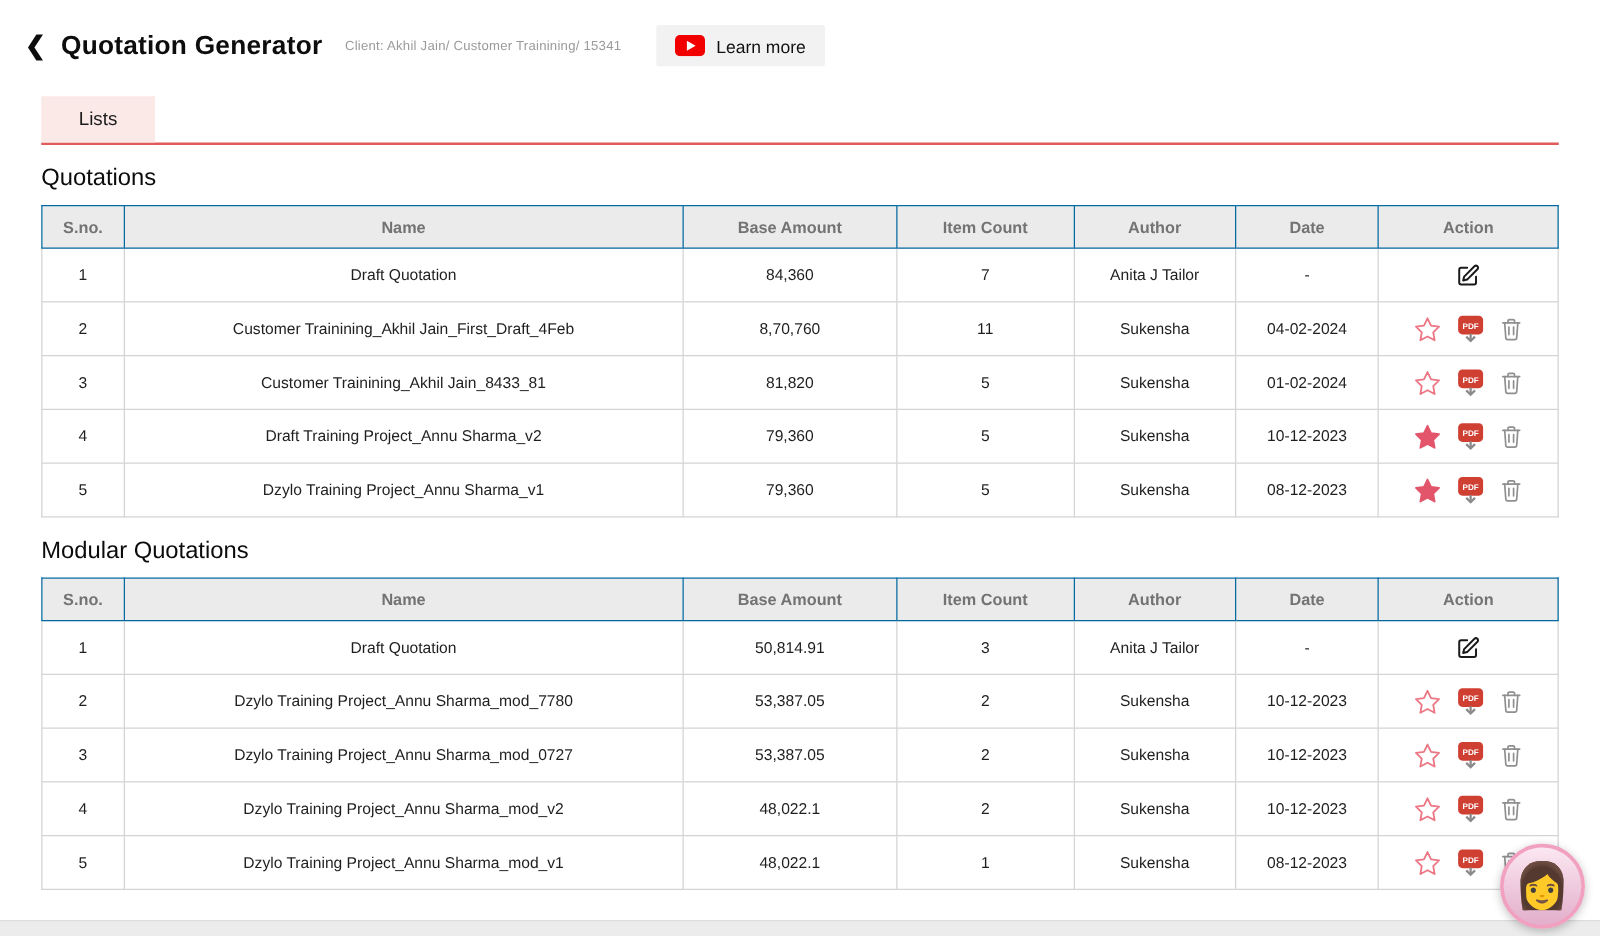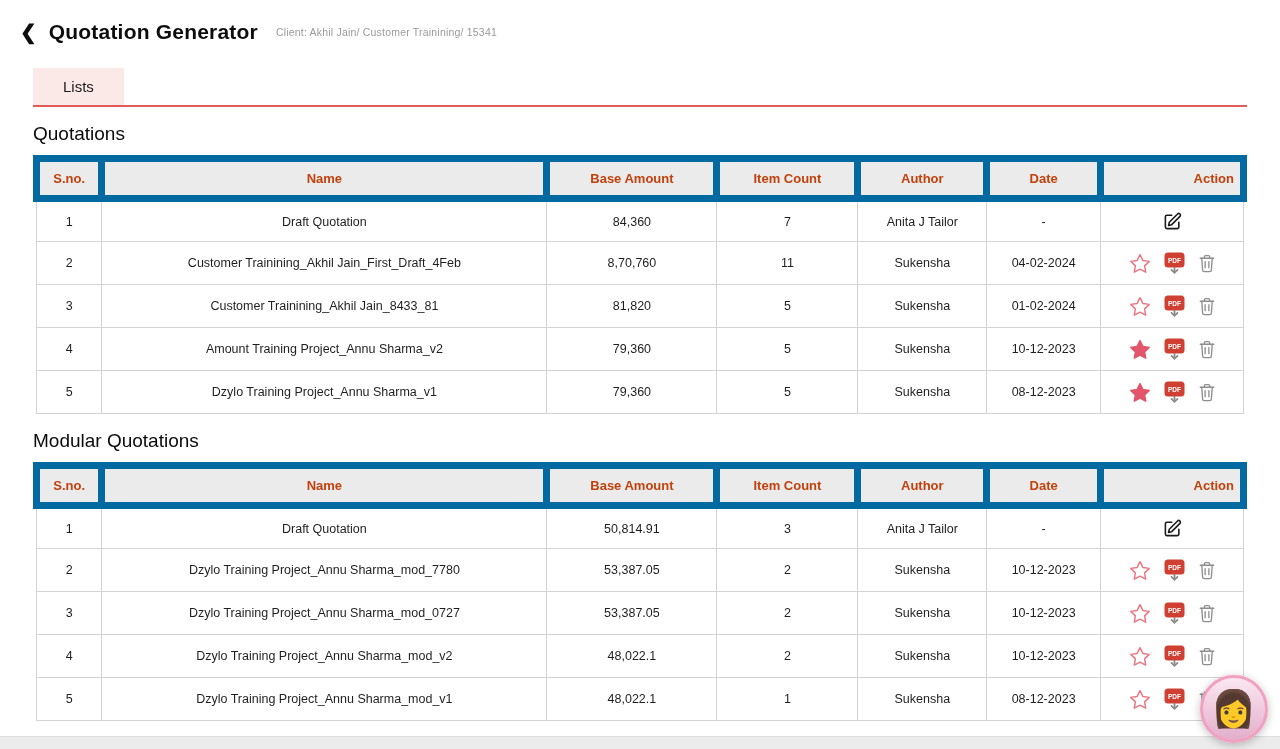--- a/index.html
+++ b/index.html
@@ -24,54 +24,63 @@
 
   
   .tabs-wrap { margin:24px 33px 0 33px; border-bottom:2px solid #e15b5b; display:flex; gap:26px; }
   .tab { padding:10px 30px; font-size:15px; color:#1b1b1b; cursor:pointer; white-space:nowrap; }
   .tab.active { background:#fbe9e8; }
 
   
   .section-title { margin:16px 33px 10px 33px; font-size:19px; font-weight:400; color:#0b0b0b; }
   table { width:calc(100% - 66px); margin:0 33px; border-collapse:collapse; table-layout:fixed; }
   th {
-    background:#ebebeb; border:7px solid #0369a1; font-size:13px; font-weight:700;
-    color:#c2410c; padding:9px 6px;
+    background:#ebebeb; border:1px solid #0369a1; font-size:13px; font-weight:700;
+    color:#737373; padding:9px 6px;
   }
   td {
     border:1px solid #d4d4d4; font-size:12.5px; font-weight:500; color:#1f1f1f;
     text-align:center; height:43px; padding:4px 8px; overflow:hidden; white-space:nowrap;
   }
   th:nth-child(1), td:nth-child(1) { width:65px; }
   th:nth-child(2), td:nth-child(2) { width:442px; }
   th:nth-child(3), td:nth-child(3) { width:169px; }
   th:nth-child(4), td:nth-child(4) { width:140px;margin-top:12px; }
   th:nth-child(5), td:nth-child(5) { width:128px; }
   th:nth-child(6), td:nth-child(6) { width:113px; }
-  th:nth-child(7), td:nth-child(7) { width:142px;text-align:right; }
+  th:nth-child(7), td:nth-child(7) { width:142px; }
 
   .actions { display:flex; justify-content:center; align-items:center; gap:13px; }
   .icon-btn { display:inline-flex; align-items:center; cursor:pointer; line-height:0; }
 
   
   .bottom-bar { position:absolute; bottom:0; left:0; right:0; height:13px; background:#ececec; border-top:1px solid #dedede; }
   .avatar {
     position:absolute; right:12px; bottom:6px; width:68px; height:68px; border-radius:50%;
     border:3px solid #f2a0bf; background:linear-gradient(180deg,#fbe7f1 0%,#e3aecb 100%);
     display:flex; align-items:center; justify-content:center; font-size:36px; cursor:pointer;
     box-shadow:0 2px 8px rgba(0,0,0,.25); overflow:hidden;
   }
 </style>
 </head>
 <body>
 
 <div class="header">
   <span class="back-btn">❮</span>
   <span class="app-title">Quotation Generator</span>
   <span class="client-info">Client: Akhil Jain/ Customer Trainining/ 15341</span>
+  <span class="learn-more">
+    <span class="icon-btn">
+      <svg width="24" height="17" viewBox="0 0 24 17">
+          <rect width="24" height="17" rx="4" fill="#f20000"></rect>
+          <path d="M9.5 4.5v8l7-4z" fill="#fff"></path>
+        </svg>
+    </span>
+    <span>Learn more</span>
+  </span>
 </div>
 
 <div class="tabs-wrap">
   <span class="tab active">Lists</span>
 </div>
 
 <div id="sections">
   <section class="quote-section">
     <h2 class="section-title">Quotations</h2>
     <table>
@@ -166,21 +175,21 @@
                     <path d="M8.5 6V4a1.5 1.5 0 0 1 1.5-1.5h4A1.5 1.5 0 0 1 15.5 4v2"></path>
                     <path d="M5 6l1.2 16a2 2 0 0 0 2 1.9h7.6a2 2 0 0 0 2-1.9L19 6"></path>
                     <path d="M9.5 10.5v8M14.5 10.5v8"></path>
                   </svg>
                 </span>
               </div>
             </td>
           </tr>
           <tr>
             <td>4</td>
-            <td>Amount Training Project_Annu Sharma_v2</td>
+            <td>Draft Training Project_Annu Sharma_v2</td>
             <td>79,360</td>
             <td>5</td>
             <td>Sukensha</td>
             <td>10-12-2023</td>
             <td>
               <div class="actions">
                 <span class="icon-btn">
                   <svg width="22" height="21" viewBox="0 0 24 23">
                     <path d="M12 1.8l3.1 6.35 7 1.02-5.06 4.93 1.2 6.96L12 17.77l-6.24 3.29 1.2-6.96L1.9 9.17l7-1.02z" fill="#e2556a" stroke="#e2556a" stroke-width="1.6" stroke-linejoin="round"></path>
                   </svg>

